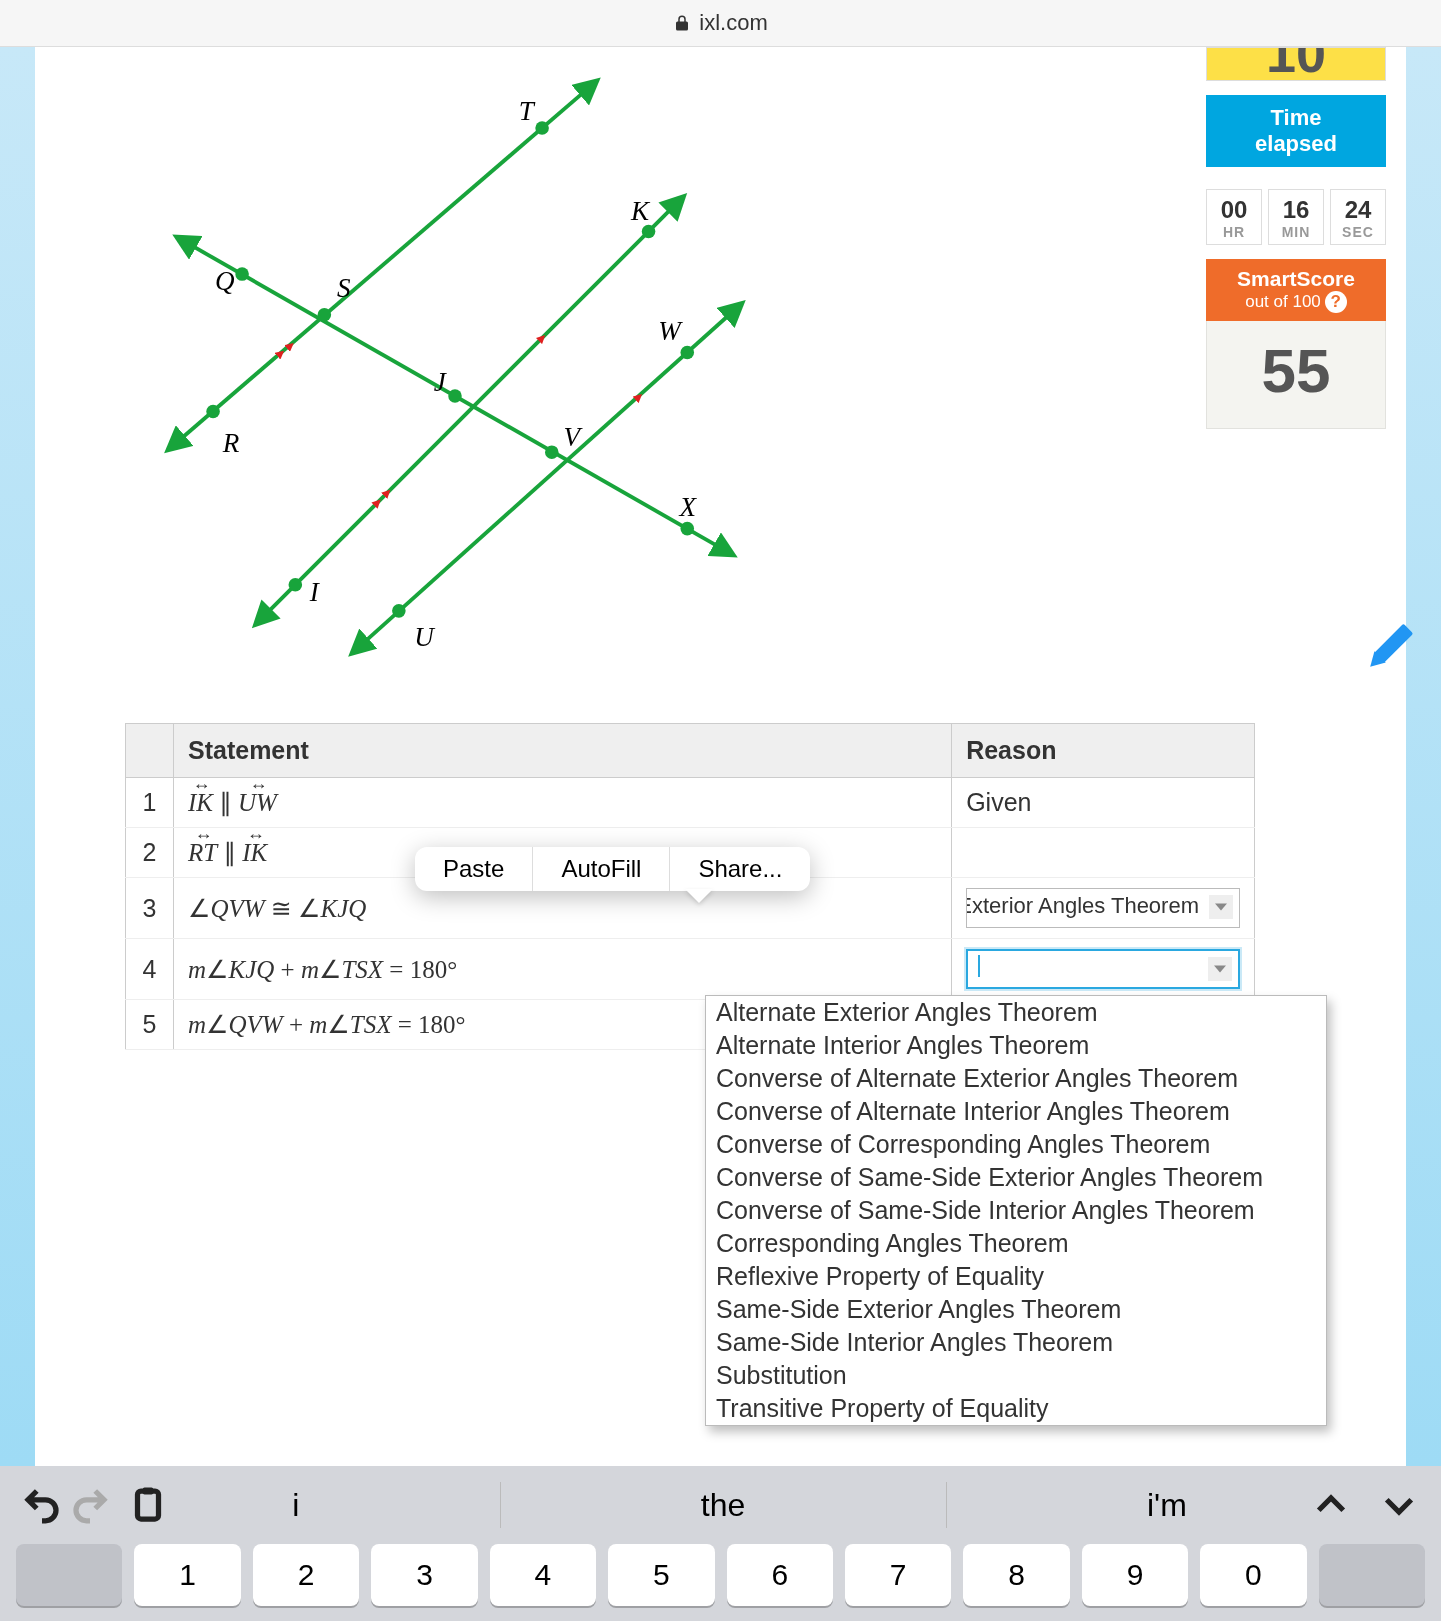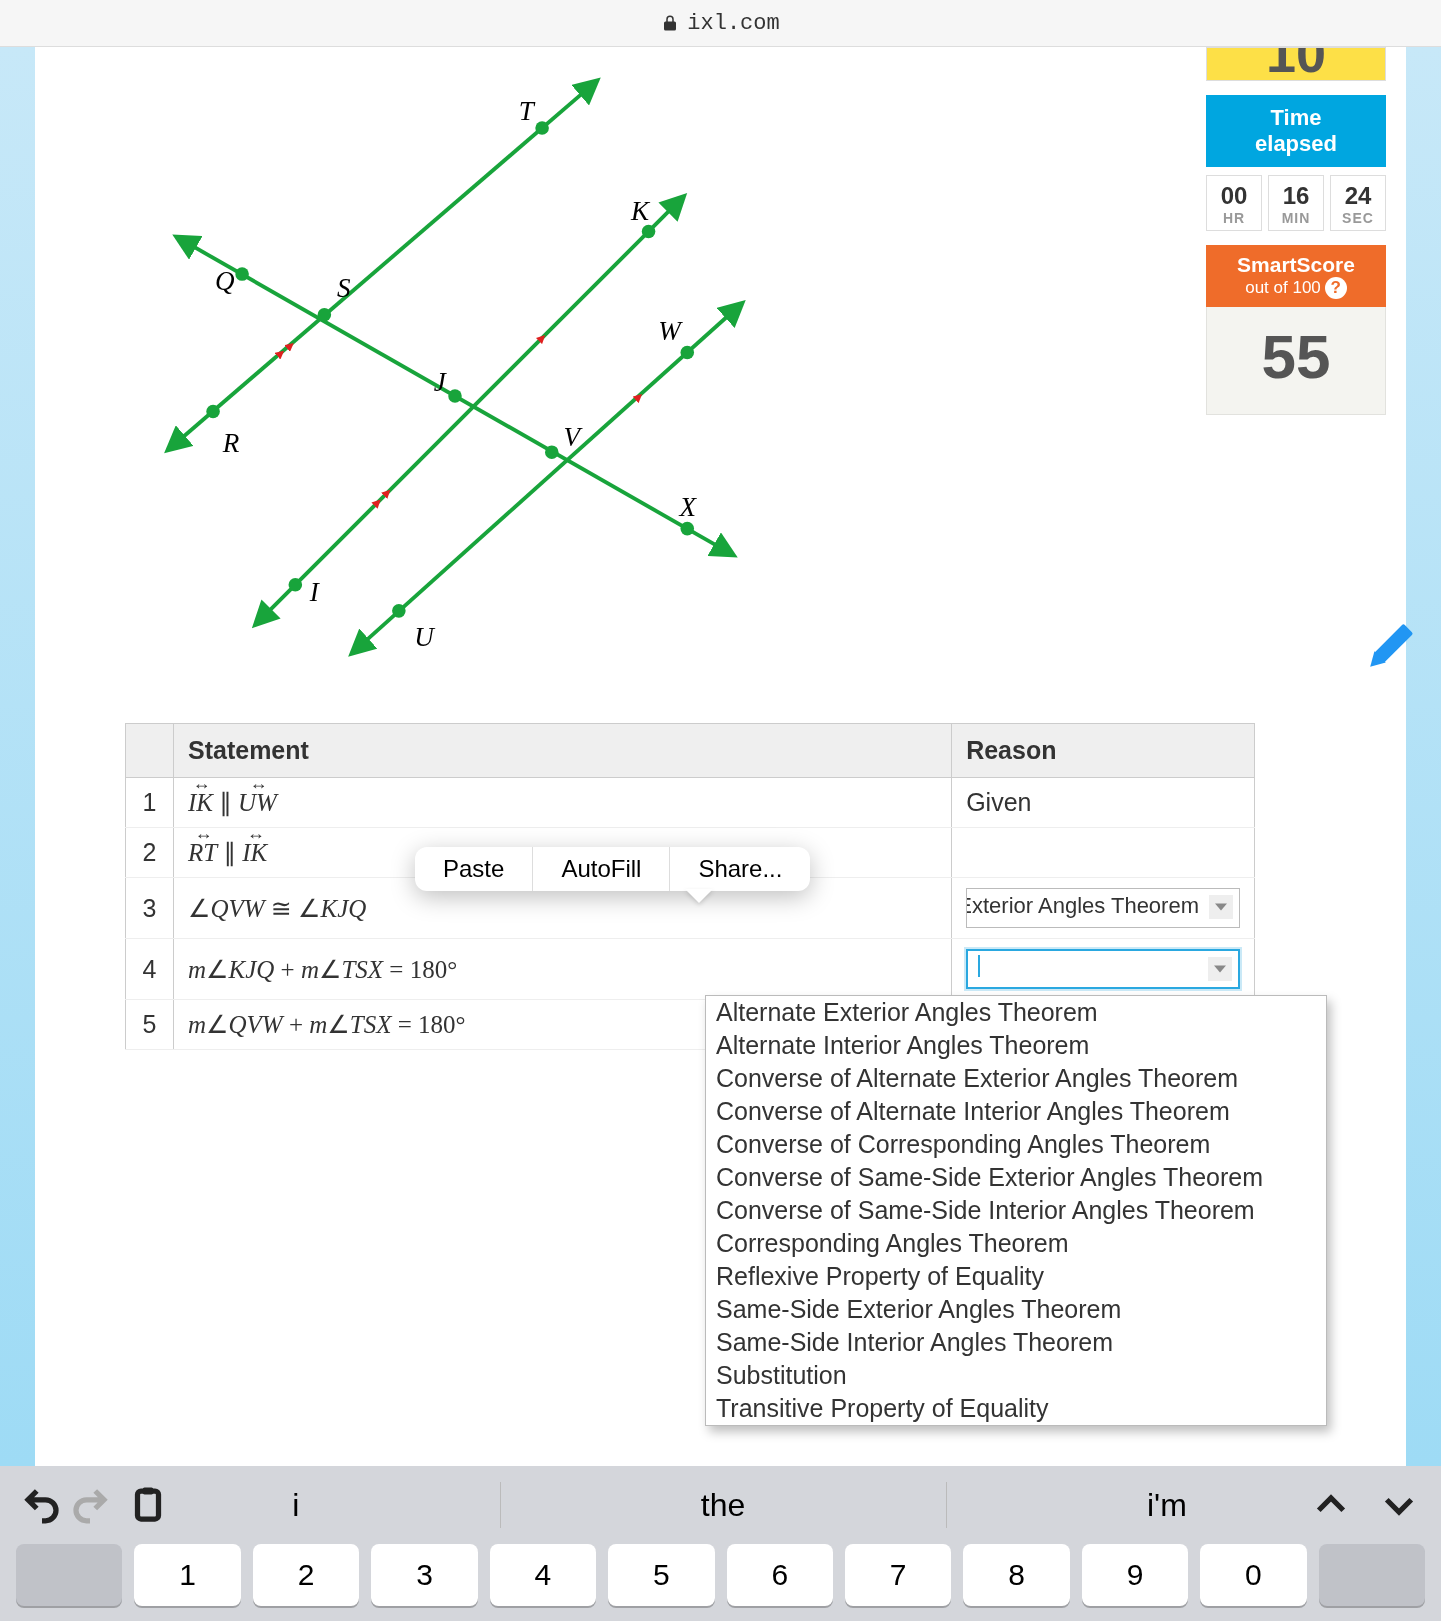--- a/index.html
+++ b/index.html
@@ -1,25 +1,25 @@
 <!DOCTYPE html>
 <html><head>
 <meta charset="utf-8">
 <style>
   * { box-sizing: border-box; margin: 0; padding: 0; }
   html, body { width: 1441px; height: 1621px; font-family: -apple-system, Helvetica, Arial, sans-serif; overflow: hidden; background:#f2f2f2; }
-  .browser-bar { height:47px; background:#f6f6f6; border-bottom:1px solid #ddd; display:flex; align-items:center; justify-content:center; font-size:22px; color:#333;font-family:Liberation Mono, monospace; }
+  .browser-bar { height:47px; background:#f6f6f6; border-bottom:1px solid #ddd; display:flex; align-items:center; justify-content:center; font-size:22px; color:#333; }
   .lock-icon { width:18px; height:18px; margin-right:8px; fill:#333; }
   .page-bg { position:absolute; top:47px; left:0; right:0; height:1419px; background:linear-gradient(to bottom,#c7e8f8,#9edbf5); }
   .card { position:absolute; top:47px; left:35px; width:1371px; height:1419px; background:#fff; }
   .diagram { position:absolute; top:20px; left:90px; width:660px; height:600px; }
   .sidebar { position:absolute; top:0; right:20px; width:180px; }
   .questions-box { background:#fde047; border:1px solid #ddd; text-align:center; font-size:54px; font-weight:700; color:#555; padding:4px 0 10px; overflow:hidden; }
   .time-header { background:#00a6e0; color:#fff; text-align:center; font-size:22px; font-weight:700; padding:10px 0; margin-top:14px; }
-  .time-cells { display:flex; gap:6px; margin-top:8px; }
+  .time-cells { display:flex; gap:6px; margin-top:22px; }
   .time-cell { flex:1; background:#fff; border:1px solid #ddd; text-align:center; padding:6px 0 4px; }
   .time-cell .v { font-size:24px; color:#333; font-weight:600; }
   .time-cell .u { font-size:14px; color:#999; font-weight:600; letter-spacing:1px; }
   .smart-header { background:#ef6c2a; color:#fff; text-align:center; padding:8px 0; margin-top:14px; font-weight:700; }
   .smart-header .t { font-size:21px; }
   .smart-header .s { font-size:17px; font-weight:400; }
   .help-badge { display:inline-block; width:22px; height:22px; border-radius:50%; background:#fff; color:#ef6c2a; font-weight:900; font-size:17px; line-height:22px; margin-left:4px; }
   .score-box { background:#f4f4f0; text-align:center; font-size:62px; font-weight:700; color:#555; padding:14px 0 22px; border:1px solid #e2e2de; border-top:none; }
   .pencil { position:absolute; right:-14px; top:570px; width:60px; height:60px; transform:rotate(45deg); }
   .pencil div { width:14px; height:42px; background:#2196f3; border-radius:2px; position:absolute; left:23px; top:4px; }

